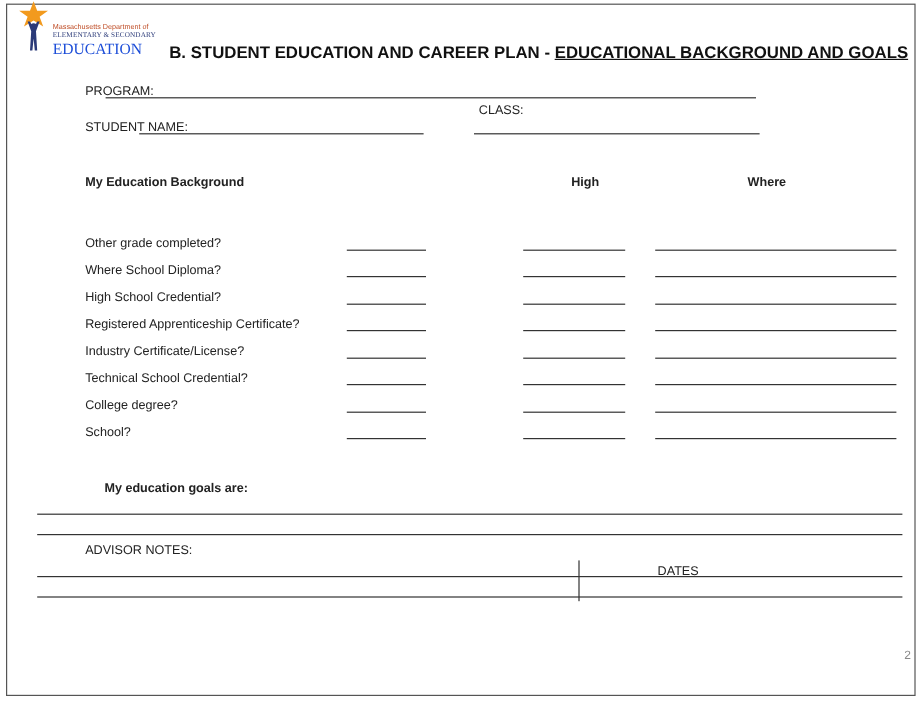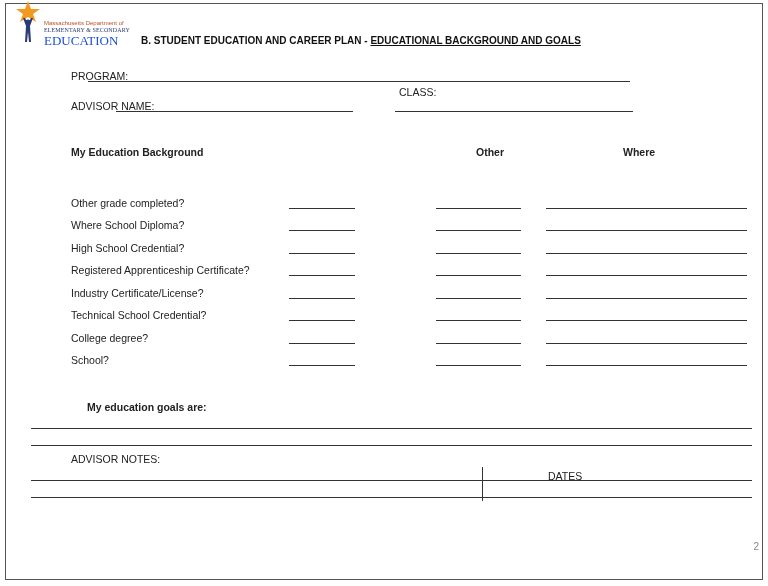--- a/index.html
+++ b/index.html
@@ -3,21 +3,21 @@
 <meta charset="utf-8">
 <style>
   html, body { margin:0; padding:0; background:#fff; }
   body { width:768px; height:586px; position:relative; overflow:hidden; font-family:"Liberation Sans", sans-serif; color:#222; }
   .page { position:absolute; left:5px; top:3px; width:758px; height:577px; border:1px solid #555; box-sizing:border-box; }
   .abs { position:absolute; }
   .logo { position:absolute; left:14px; top:0px; width:110px; height:50px; }
   .logo .l1 { position:absolute; left:30px; top:20px; font-size:6px; color:#c0502a; white-space:nowrap; }
   .logo .l2 { position:absolute; left:30px; top:27px; font-size:6px; color:#2b3a78; font-family:"Liberation Serif", serif; white-space:nowrap; letter-spacing:0.1px; }
   .logo .l3 { position:absolute; left:30px; top:33px; font-size:13px; color:#1d4ed8; font-family:"Liberation Serif", serif; white-space:nowrap; }
-  .title { position:absolute; left:141px; top:35px; font-size:10px; font-weight:bold; color:#111; white-space:nowrap; }
+  .title { position:absolute; left:141px; top:35px; font-size:14px; font-weight:bold; color:#111; white-space:nowrap; }
   .title .u { text-decoration:underline; }
   .lbl { position:absolute; font-size:10.5px; color:#222; white-space:nowrap;padding-left:40px; }
   .bold { font-weight:bold;text-align:right; }
   .line { position:absolute; height:0; border-top:1px solid #333; }
   .vline { position:absolute; width:0; border-left:1px solid #333; }
   .pnum { position:absolute; right:9px; top:541px; font-size:10px; color:#888; }
 </style>
 </head>
 <body>
 
@@ -32,27 +32,27 @@
   <div class="l1">Massachusetts Department of</div>
   <div class="l2">ELEMENTARY &amp; SECONDARY</div>
   <div class="l3">EDUCATION</div>
 </div>
 
 <div class="title"><span>B.  STUDENT EDUCATION AND CAREER PLAN - </span><span class="u">EDUCATIONAL BACKGROUND AND GOALS</span></div>
 
 <div class="lbl" style="left:31px;top:70px">PROGRAM:</div>
 <div class="line" style="left:88px;top:81px;width:542px"></div>
 
-<div class="lbl" style="left:31px;top:100px">ADVISOR NAME:</div>
+<div class="lbl" style="left:31px;top:100px">STUDENT NAME:</div>
 <div class="line" style="left:116px;top:111px;width:237px"></div>
 <div class="lbl" style="left:359px;top:86px">CLASS:</div>
 <div class="line" style="left:395px;top:111px;width:238px"></div>
 
 <div class="lbl bold" style="left:31px;top:146px">My Education Background</div>
-<div class="lbl bold" style="left:436px;top:146px">Other</div>
+<div class="lbl bold" style="left:436px;top:146px">High</div>
 <div class="lbl bold" style="left:583px;top:146px">Where</div>
 
 <div>
   <div class="lbl" style="left:31px;top:197px">Other grade completed?</div>
   <div class="line" style="left:289px;top:208px;width:66px"></div>
   <div class="line" style="left:436px;top:208px;width:85px"></div>
   <div class="line" style="left:546px;top:208px;width:201px"></div>
 
   <div class="lbl" style="left:31px;top:219px">Where School Diploma?</div>
   <div class="line" style="left:289px;top:230px;width:66px"></div>

